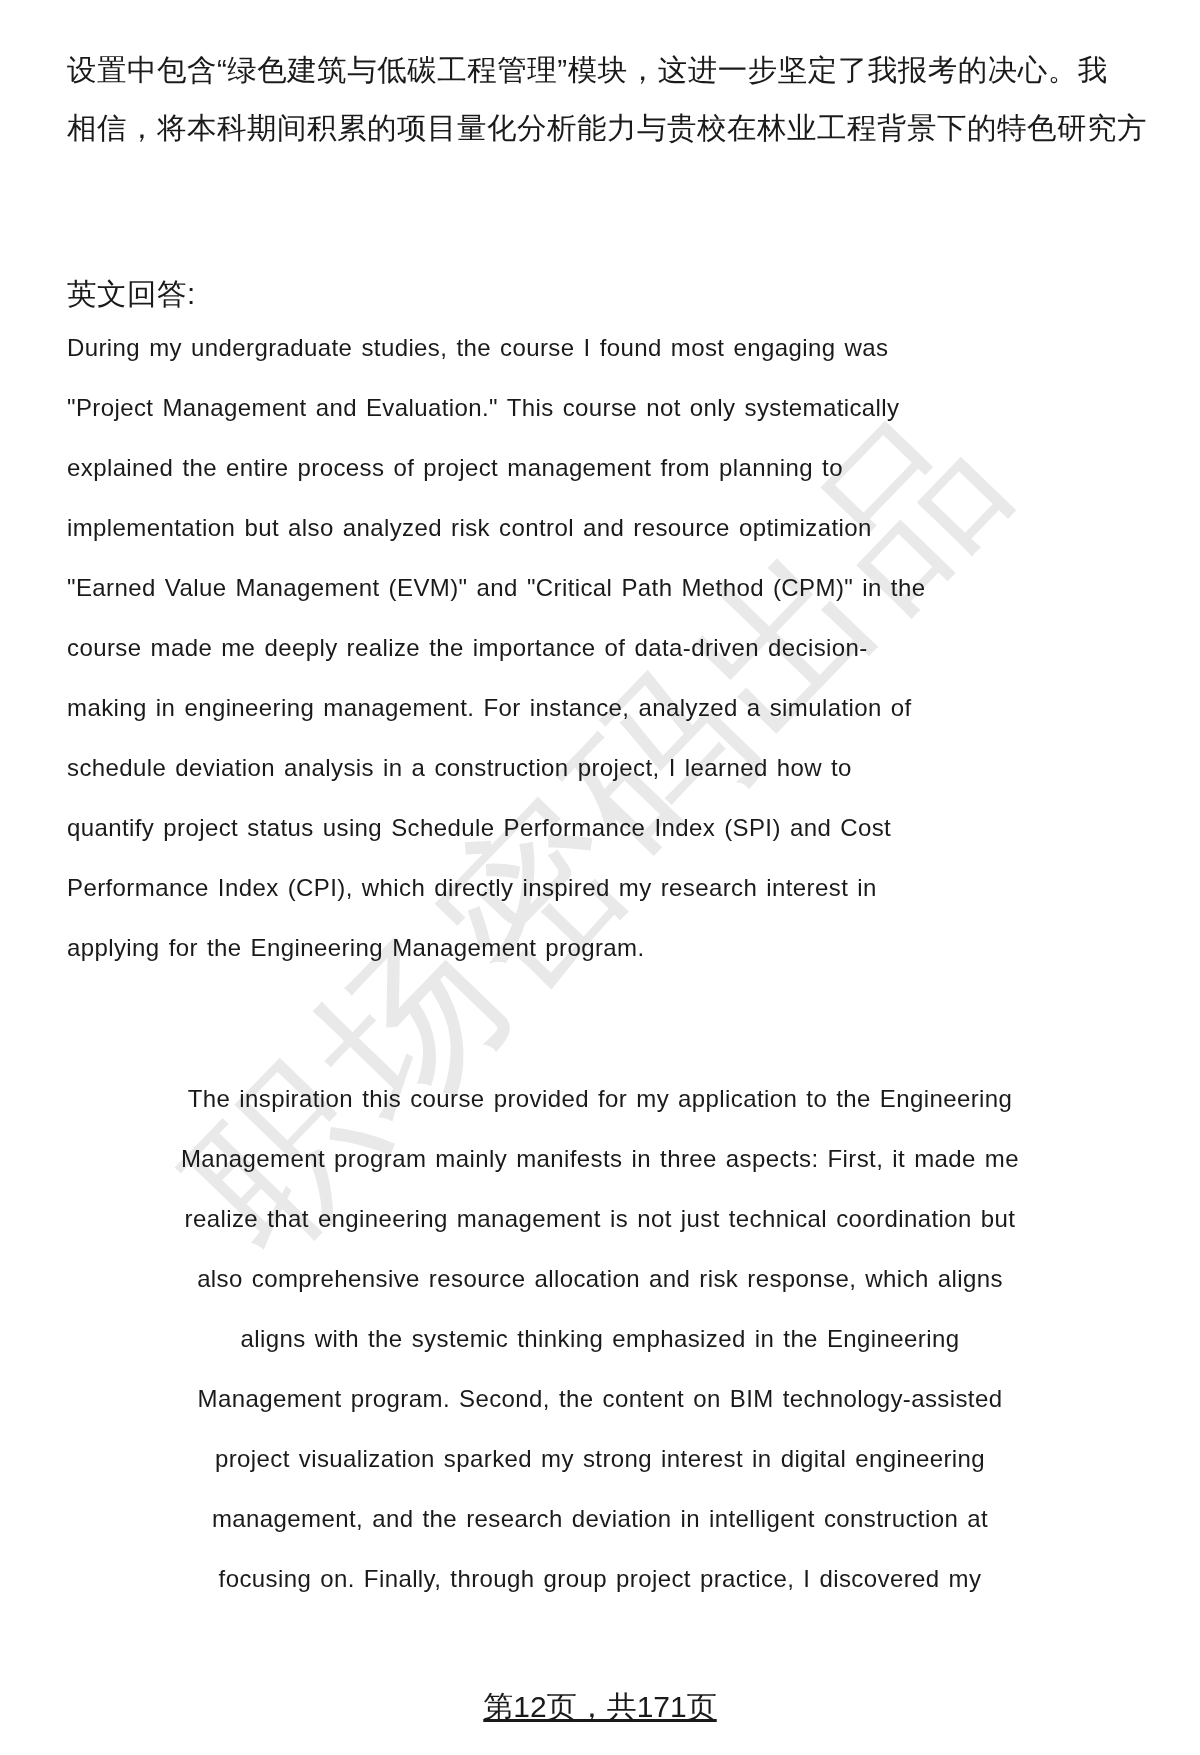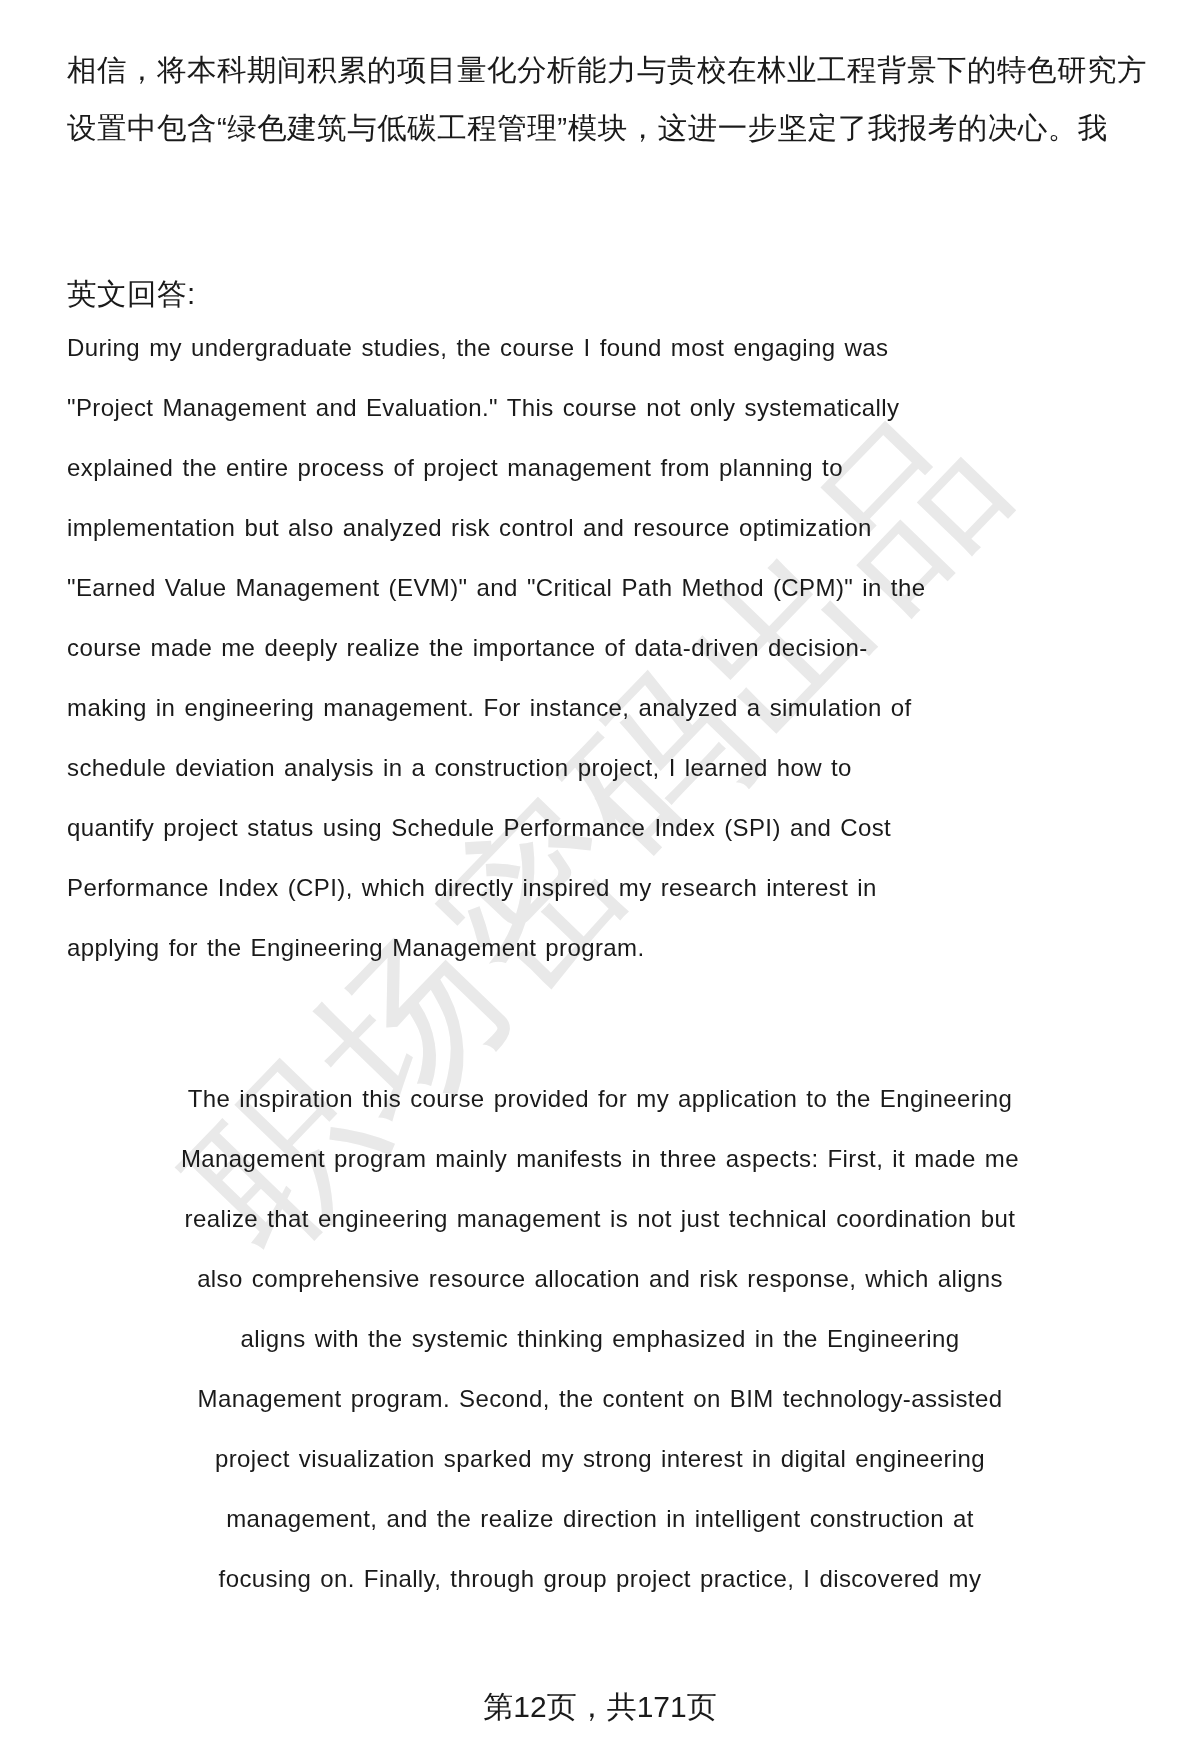--- a/index.html
+++ b/index.html
@@ -68,34 +68,35 @@
   .para-en-2 { top: 1069px; text-align: center; }
   .footer {
     position: absolute;
     left: 0;
     right: 0;
     top: 1687px;
     text-align: center;
     font-size: 30px;
     line-height: 40px;
     z-index: 1;
+    text-decoration: underline;
   }
 </style>
 </head>
 <body>
 
 <div class="page">
 
   <div class="watermark">职场密码出品</div>
 
   <div class="content">
 
     <p class="para para-zh para-zh-intro">
+        <span class="line">设置中包含“绿色建筑与低碳工程管理”模块，这进一步坚定了我报考的决心。我</span>
         <span class="line">相信，将本科期间积累的项目量化分析能力与贵校在林业工程背景下的特色研究方</span>
-        <span class="line">设置中包含“绿色建筑与低碳工程管理”模块，这进一步坚定了我报考的决心。我</span>
       </p>
 
     <p class="para para-zh label-zh">英文回答:</p>
 
     <p class="para para-en para-en-1">
         <span class="line">During my undergraduate studies, the course I found most engaging was</span>
         <span class="line">"Project Management and Evaluation." This course not only systematically</span>
         <span class="line">explained the entire process of project management from planning to</span>
         <span class="line">implementation but also analyzed risk control and resource optimization</span>
         <span class="line">"Earned Value Management (EVM)" and "Critical Path Method (CPM)" in the</span>
@@ -108,21 +109,21 @@
       </p>
 
     <p class="para para-en para-en-2">
         <span class="line">The inspiration this course provided for my application to the Engineering</span>
         <span class="line">Management program mainly manifests in three aspects: First, it made me</span>
         <span class="line">realize that engineering management is not just technical coordination but</span>
         <span class="line">also comprehensive resource allocation and risk response, which aligns</span>
         <span class="line">aligns with the systemic thinking emphasized in the Engineering</span>
         <span class="line">Management program. Second, the content on BIM technology-assisted</span>
         <span class="line">project visualization sparked my strong interest in digital engineering</span>
-        <span class="line">management, and the realize direction in intelligent construction at</span>
+        <span class="line">management, and the research deviation in intelligent construction at</span>
         <span class="line">focusing on. Finally, through group project practice, I discovered my</span>
       </p>
 
   </div>
 
   <div class="footer">第12页，共171页</div>
 
 </div>
 
 </body></html>

